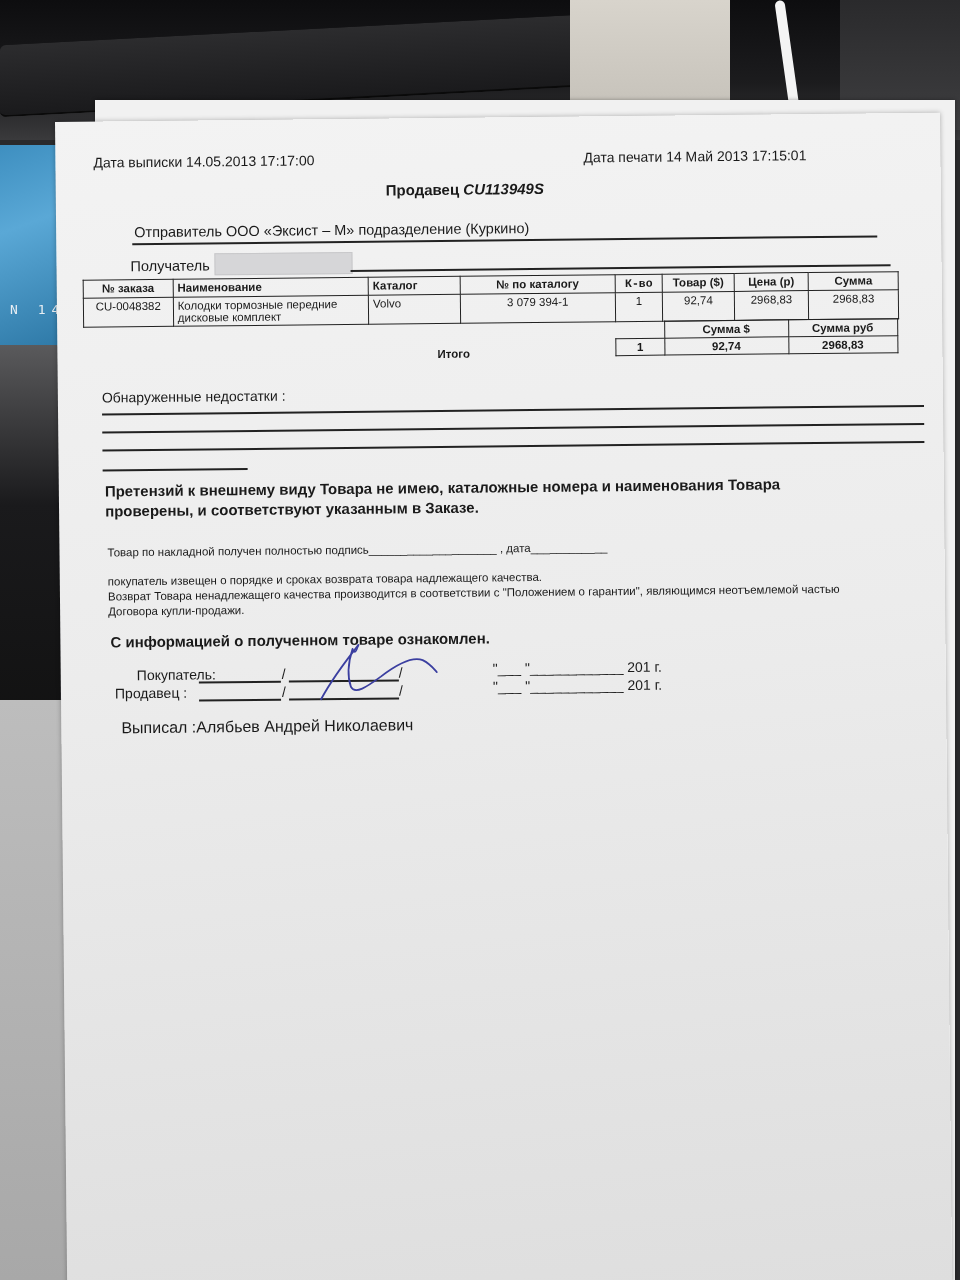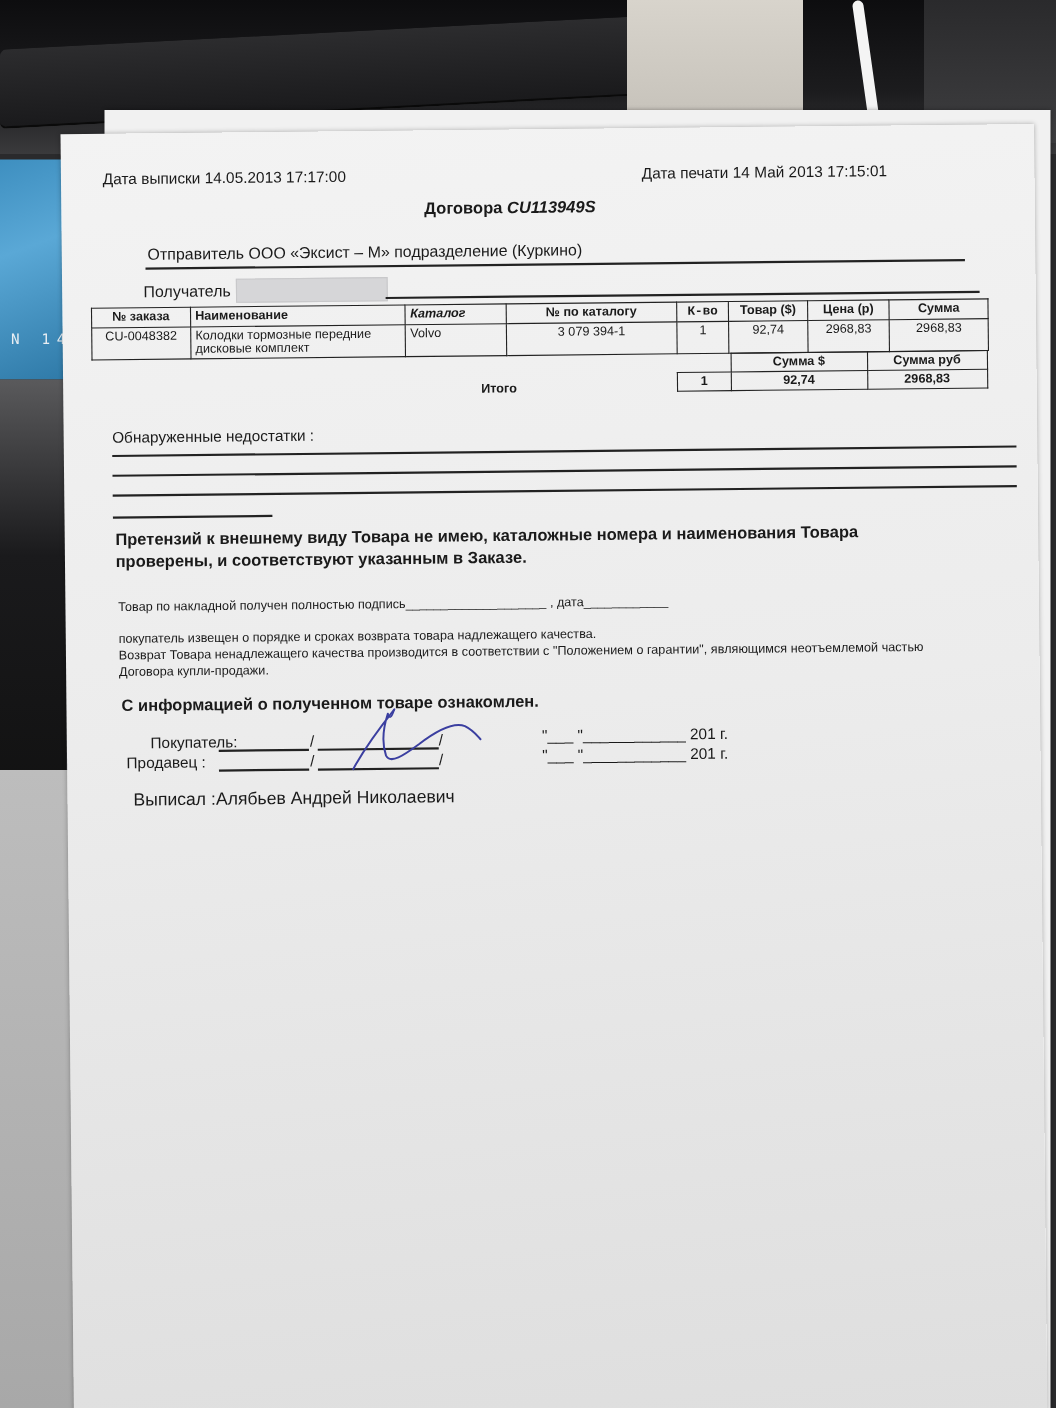--- a/index.html
+++ b/index.html
@@ -105,37 +105,37 @@
 <div class="bg-left-grey"></div>
 
 <div class="sheet-back"></div>
 
 <div class="sheet">
 
   <div class="abs hdr-date" style="left:38px; top:33px;">Дата выписки 14.05.2013 17:17:00</div>
   <div class="abs hdr-date" style="left:528px; top:33px;">Дата печати 14 Май 2013   17:15:01</div>
 
   <div class="abs title" style="left:330px; top:63px;">
-    <span>Договора</span>
+    <span>Продавец</span>
     <span class="num">CU113949S</span>
   </div>
 
   <div class="abs line-field" style="left:78px; top:103px;">Отправитель ООО «Эксист – М» подразделение (Куркино)</div>
   <div class="hline" style="left:76px; top:122px; width:745px;"></div>
 
   <div class="abs line-field" style="left:74px; top:137px;">Получатель</div>
   <div class="redact" style="left:158px; top:133px; width:136px; height:20px;"></div>
   <div class="hline" style="left:294px; top:151px; width:540px;"></div>
 
   <table class="inv" style="left:26px; top:158px; width:816px;">
     <tbody>
         <tr>
       <th style="width:80px;">№ заказа</th>
       <th class="left" style="width:185px;">Наименование</th>
-      <th class="left" style="width:82px;font-style:italic;">Каталог</th>
+      <th class="left" style="width:82px;">Каталог</th>
       <th style="width:145px;">№ по каталогу</th>
       <th style="width:38px;font-family:Liberation Mono, monospace;">К-во</th>
       <th style="width:62px;">Товар ($)</th>
       <th style="width:65px;">Цена (р)</th>
       <th style="width:80px;">Сумма</th>
     </tr>
     <tr>
       <td class="c">CU-0048382</td>
       <td>
         <div>Колодки тормозные передние</div>

